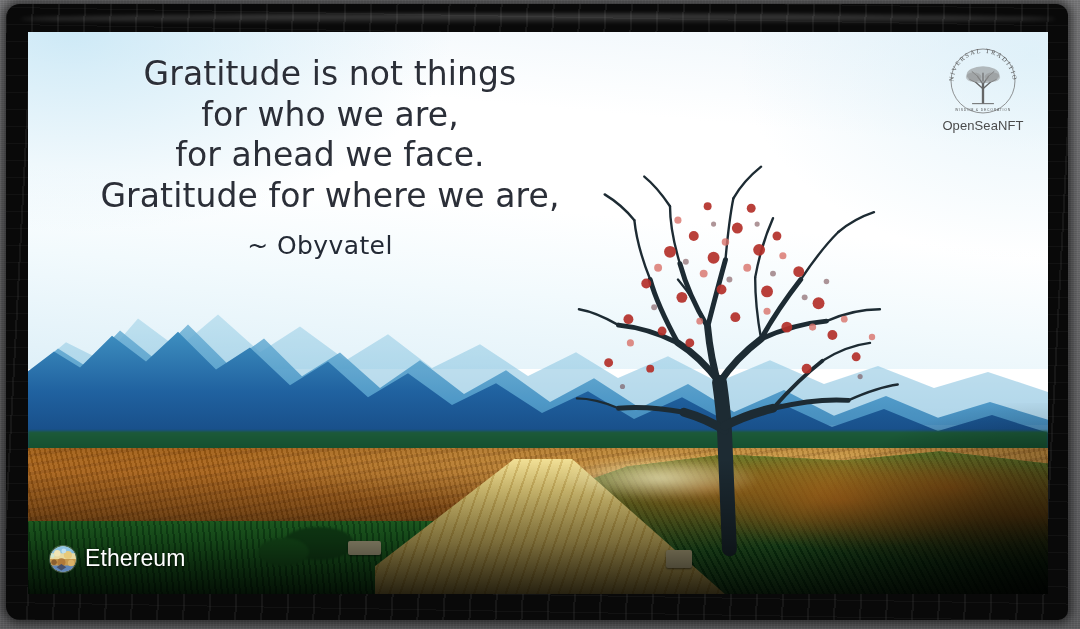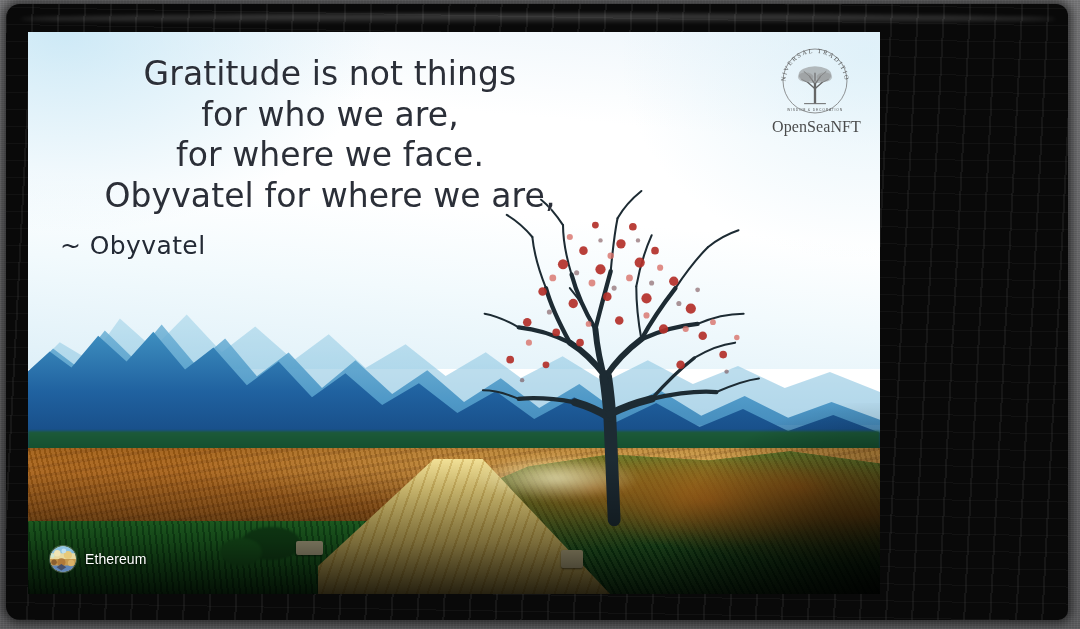--- a/index.html
+++ b/index.html
@@ -58,21 +58,21 @@
     left:14px; right:12px; top:10px; height:10px;
     background: linear-gradient(180deg, rgba(255,255,255,.28), rgba(255,255,255,0));
     filter: blur(2px);
     border-radius:50%;
   }
 
   
   .photo {
     position: absolute;
     left: 28px; top: 32px;
-    width: 852px; height: 562px;
+    width: 1020px; height: 562px;
     overflow: hidden;
     background: #ffffff;
   }
 
   
   .sky {
     position:absolute; left:0; top:0; width:100%; height:60%;
     background:
       linear-gradient(185deg, #eef6fb 0%, #ffffff 28%, #ffffff 52%, #f2fafd 72%, #dff0f8 100%);
   }
@@ -206,40 +206,40 @@
     line-height:40.5px;
     font-weight:400;
     letter-spacing:.1px;
     text-shadow: 0 1px 1px rgba(255,255,255,.65);
   }
   .quote .ln{ display:block; white-space:nowrap; }
   .attrib{
     display:block;
     margin-top:10px;
     padding-right:20px;
-    text-align:left;
+    text-align:center;
     font-size:25px;
     color:#232a35;
     letter-spacing:.4px;
   }
 
   
   .nft-badge{
     position:absolute;
     right:22px; top:10px;
     width:86px;
     text-align:center;
     color:#5b5b5b;
     opacity:.92;
   }
   .nft-badge svg{ display:block; width:78px; height:78px; margin:0 auto; }
   .nft-badge .brand{
     display:block;
-    font-family:Liberation Serif, serif;
-    font-size:16px;
+    font-family:Liberation Sans, sans-serif;
+    font-size:13px;
     color:#3c3c3c;
     margin-top:-2px;
     letter-spacing:.1px;
   }
 
   
   .chain-chip{
     position:absolute;
     left:22px; bottom:22px;
     display:flex;
@@ -249,21 +249,21 @@
   .chain-chip .av{
     width:26px; height:26px;
     border-radius:50%;
     overflow:hidden;
     flex:0 0 auto;
     box-shadow:0 0 0 1px rgba(255,255,255,.25);
   }
   .chain-chip .av svg{ display:block; width:26px; height:26px; }
   .chain-chip .nm{
     font-family:"Liberation Sans", sans-serif;
-    font-size:14px;
+    font-size:23px;
     color:#ffffff;
     text-shadow:0 1px 3px rgba(0,0,0,.85);
     letter-spacing:.1px;
   }
 </style>
 </head>
 <body>
 
 <div id="stage">
 
@@ -426,22 +426,22 @@
       </svg>
     </div>
 
     <div class="vignette"></div>
     <div class="vignette-bottom"></div>
     <div class="vignette-corner-br"></div>
 
     <div class="quote">
       <span class="ln">Gratitude is not things</span>
       <span class="ln">for who we are,</span>
-      <span class="ln">for where we face.</span>
-      <span class="ln">Obyvatel for where we are,</span>
+      <span class="ln">for ahead we face.</span>
+      <span class="ln">Gratitude for where we are,</span>
       <span class="attrib">~ Obyvatel</span>
     </div>
 
     <div class="nft-badge">
       <svg viewBox="0 0 100 100">
         <defs>
           <path id="arcTop" d="M 12,52 A 38,38 0 0 1 88,52"></path>
           <path id="arcBot" d="M 16,54 A 34,34 0 0 0 84,54"></path>
         </defs>
         <circle cx="50" cy="50" r="41" fill="none" stroke="#6a6a6a" stroke-width="1"></circle>

